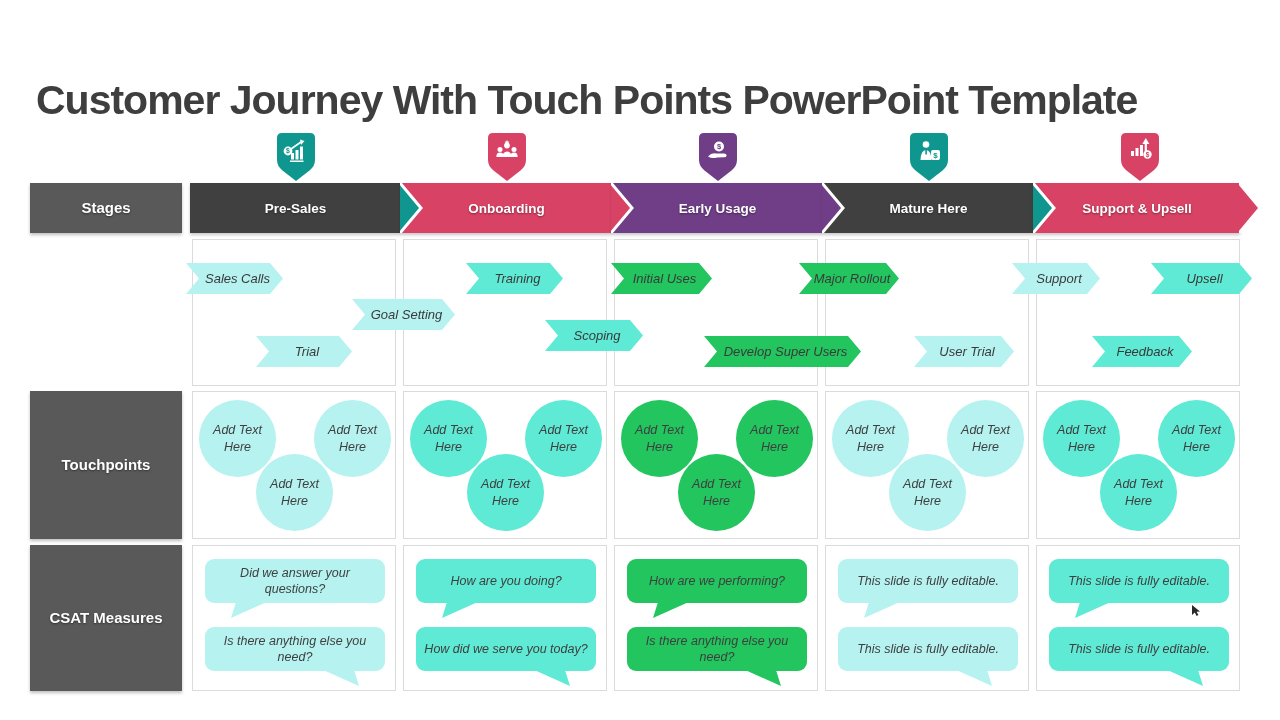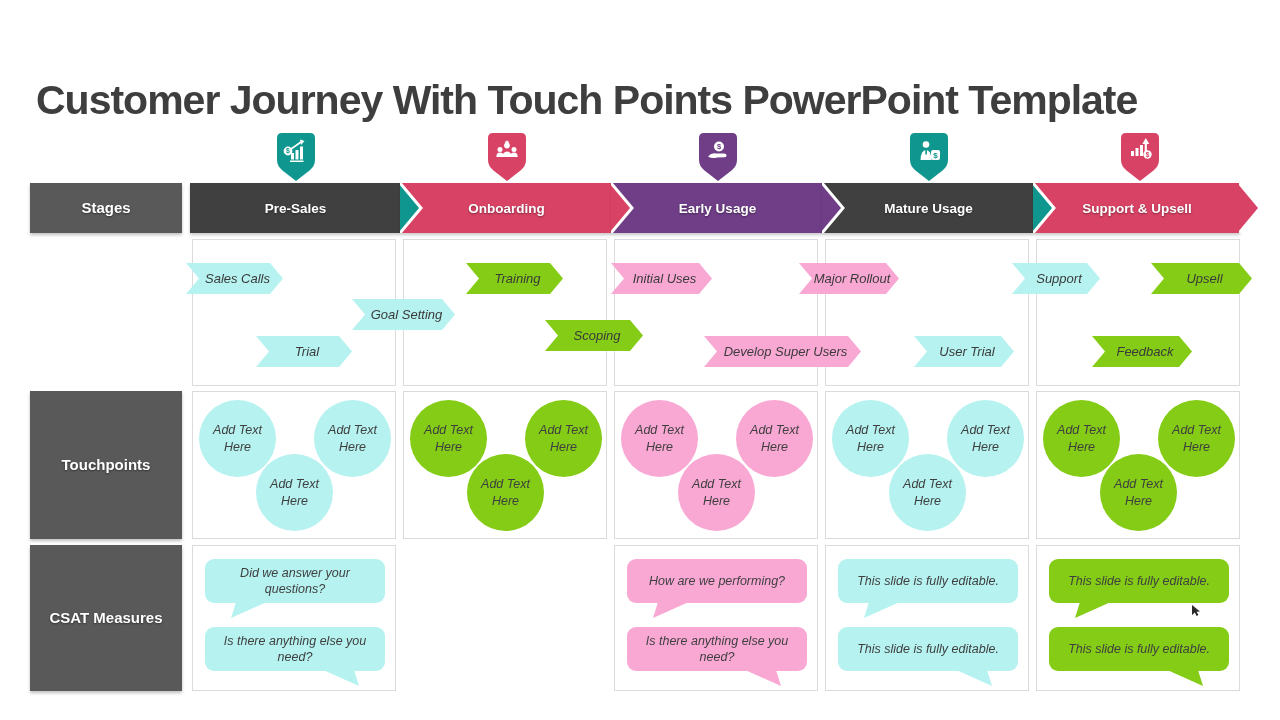--- a/index.html
+++ b/index.html
@@ -6,21 +6,21 @@
   .slide{position:relative;width:1280px;height:720px;background:#ffffff;overflow:hidden;
          font-family:Liberation Sans, sans-serif;}
 
   
   .title{position:absolute;left:36px;top:50px;width:1210px;
          font-size:41px;font-weight:800;letter-spacing:-1px;color:#3E3E3E;white-space:nowrap;}
 
   
   .teal{background:#404040;} .crimson{background:#D84265;} .purple{background:#6F3E87;}
   .fill-teal{fill:#0F978F;} .fill-crimson{fill:#D84265;} .fill-purple{fill:#6F3E87;}
-  .bg-cyan{background:#B5F2F0;} .bg-pink{background:#84cc16;} .bg-lav{background:#f9a8d4;}
+  .bg-cyan{background:#B5F2F0;} .bg-pink{background:#5eead4;} .bg-lav{background:#22c55e;}
 
   
   .rowlabel{position:absolute;left:30px;width:152px;background:#595959;color:#fff;
             font-weight:bold;font-size:15px;display:flex;align-items:center;justify-content:center;
             text-align:center;line-height:1.35;text-shadow:0 1px 2px rgba(0,0,0,.45);
             box-shadow:0 2px 3px rgba(0,0,0,.25);}
   .rl-stages{top:183px;height:50px;}
   .rl-steps{top:239px;height:147px;}
   .rl-touch{top:391px;height:148px;text-align:right;}
   .rl-csat{top:545px;height:146px;}
@@ -147,21 +147,21 @@
     </svg>
   </div>
 
   <div class="rowlabel rl-stages">Stages</div>
   <div class="rowlabel rl-touch">Touchpoints</div>
   <div class="rowlabel rl-csat">CSAT Measures</div>
 
   <div class="band band-0 teal">Pre-Sales</div>
   <div class="band band-1 crimson">Onboarding</div>
   <div class="band band-2 purple">Early Usage</div>
-  <div class="band band-3 teal">Mature Usage</div>
+  <div class="band band-3 teal">Mature Here</div>
   <div class="band band-4 crimson">Support &amp; Upsell</div>
 
   <svg class="tip tip-0" viewBox="0 0 24 50">
     <path class="fill-teal" d="M0 0 L21 25 L0 50 Z"></path>
       <path d="M0 0 L21 25 L0 50" stroke="#fff" stroke-width="3" fill="none"></path>
     </svg>
   <svg class="tip tip-1" viewBox="0 0 24 50">
     <path class="fill-crimson" d="M0 0 L21 25 L0 50 Z"></path>
       <path d="M0 0 L21 25 L0 50" stroke="#fff" stroke-width="3" fill="none"></path>
     </svg>
@@ -220,20 +220,24 @@
   <div class="cell c4 r-touch">
     <div class="circle pos-a bg-pink">Add Text Here</div>
     <div class="circle pos-b bg-pink">Add Text Here</div>
     <div class="circle pos-c bg-pink">Add Text Here</div>
   </div>
 
   <div class="cell c0 r-csat">
     <div class="bubble b1 bg-cyan">Did we answer your questions?<div class="tail tail-left bg-cyan"></div></div>
     <div class="bubble b2 bg-cyan">Is there anything else you need?<div class="tail tail-right bg-cyan"></div></div>
   </div>
+  <div class="cell c1 r-csat">
+    <div class="bubble b1 bg-pink">How are you doing?<div class="tail tail-left bg-pink"></div></div>
+    <div class="bubble b2 bg-pink">How did we serve you today?<div class="tail tail-right bg-pink"></div></div>
+  </div>
   <div class="cell c2 r-csat">
     <div class="bubble b1 bg-lav">How are we performing?<div class="tail tail-left bg-lav"></div></div>
     <div class="bubble b2 bg-lav">Is there anything else you need?<div class="tail tail-right bg-lav"></div></div>
   </div>
   <div class="cell c3 r-csat">
     <div class="bubble b1 bg-cyan">This slide is fully editable.<div class="tail tail-left bg-cyan"></div></div>
     <div class="bubble b2 bg-cyan">This slide is fully editable.<div class="tail tail-right bg-cyan"></div></div>
   </div>
   <div class="cell c4 r-csat">
     <div class="bubble b1 bg-pink">This slide is fully editable.<div class="tail tail-left bg-pink"></div></div>

